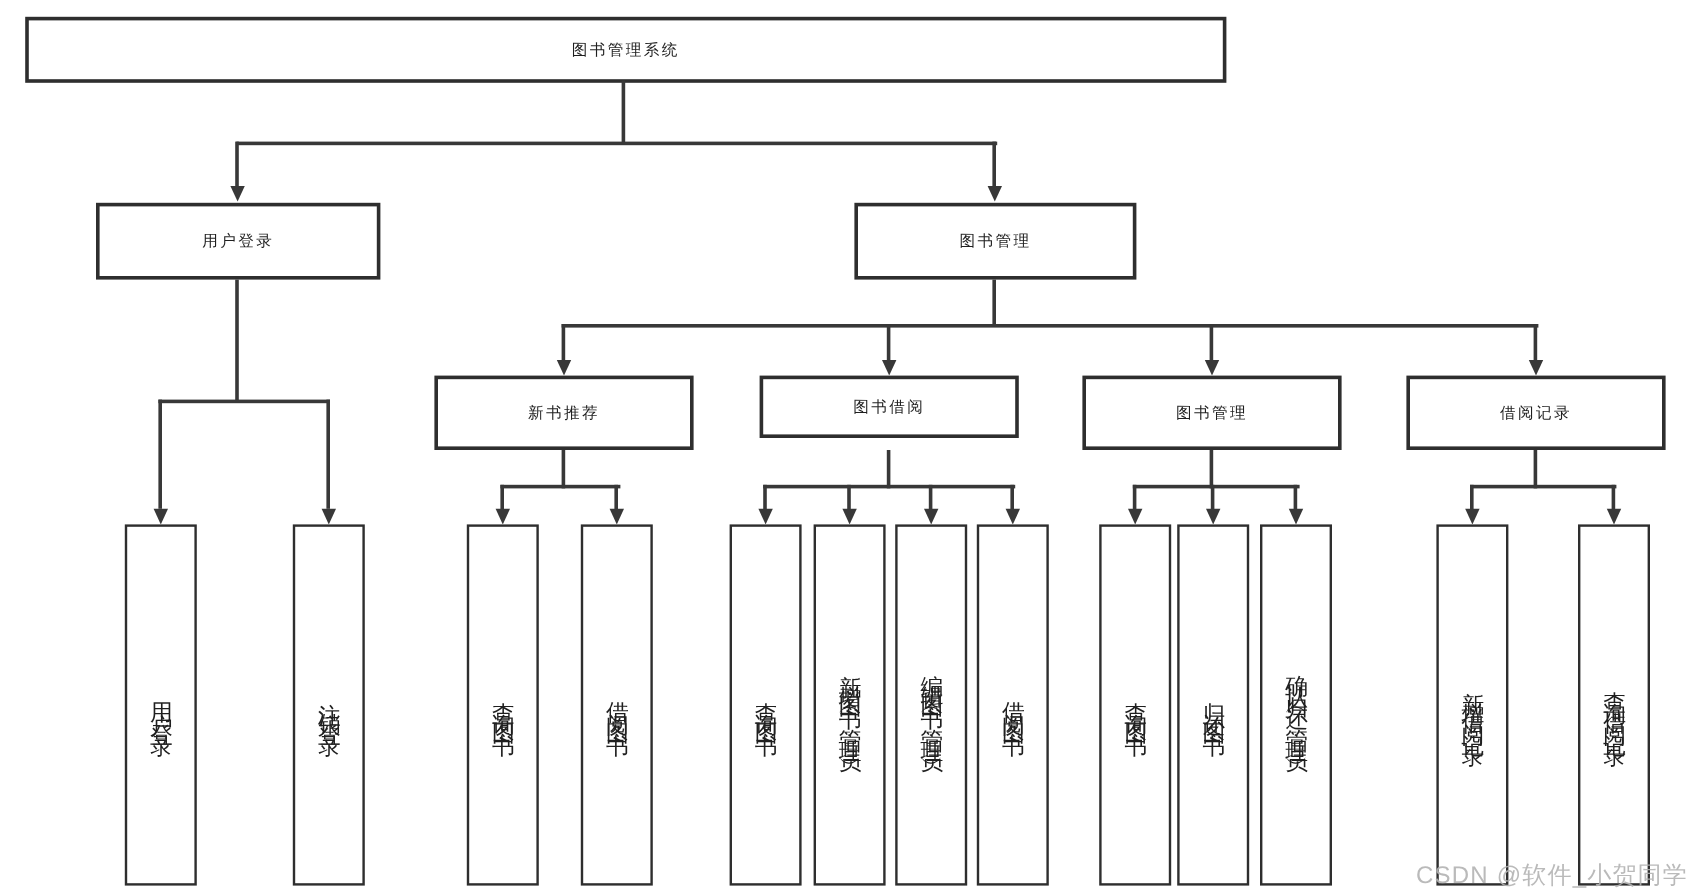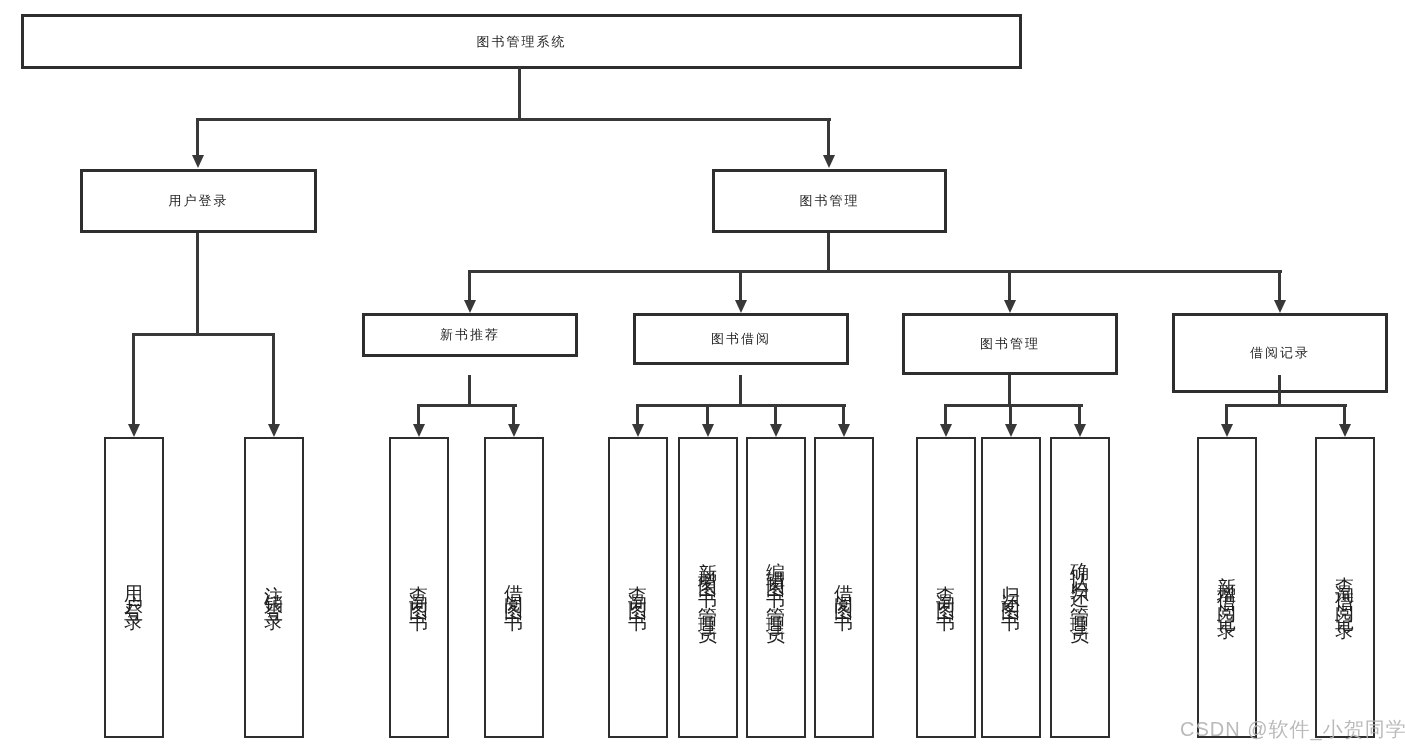--- a/index.html
+++ b/index.html
@@ -85,30 +85,30 @@
   <div class="hline" style="left:468px; top:270px; width:814px;"></div>
   <div class="vline" style="left:468px; top:270px; height:31px;"></div>
   <div class="arrow" style="left:464px; top:300px;"></div>
   <div class="vline" style="left:739px; top:270px; height:31px;"></div>
   <div class="arrow" style="left:735px; top:300px;"></div>
   <div class="vline" style="left:1008px; top:270px; height:31px;"></div>
   <div class="arrow" style="left:1004px; top:300px;"></div>
   <div class="vline" style="left:1278px; top:270px; height:31px;"></div>
   <div class="arrow" style="left:1274px; top:300px;"></div>
 
-  <div class="node h" style="left:362px; top:313px; width:216px; height:44px;">
+  <div class="node h" style="left:362px; top:313px; width:216px; height:62px;">
     <span>新书推荐</span>
   </div>
   <div class="node h" style="left:633px; top:313px; width:216px; height:52px;">
     <span>图书借阅</span>
   </div>
   <div class="node h" style="left:902px; top:313px; width:216px; height:62px;">
     <span>图书管理</span>
   </div>
-  <div class="node h" style="left:1172px; top:313px; width:216px; height:80px;">
+  <div class="node h" style="left:1172px; top:313px; width:216px; height:62px;">
     <span>借阅记录</span>
   </div>
 
   <div class="vline" style="left:468px; top:375px; height:32px;"></div>
   <div class="hline" style="left:417px; top:404px; width:100px;"></div>
   <div class="vline" style="left:417px; top:404px; height:21px;"></div>
   <div class="arrow" style="left:413px; top:424px;"></div>
   <div class="vline" style="left:512px; top:404px; height:21px;"></div>
   <div class="arrow" style="left:508px; top:424px;"></div>
 

